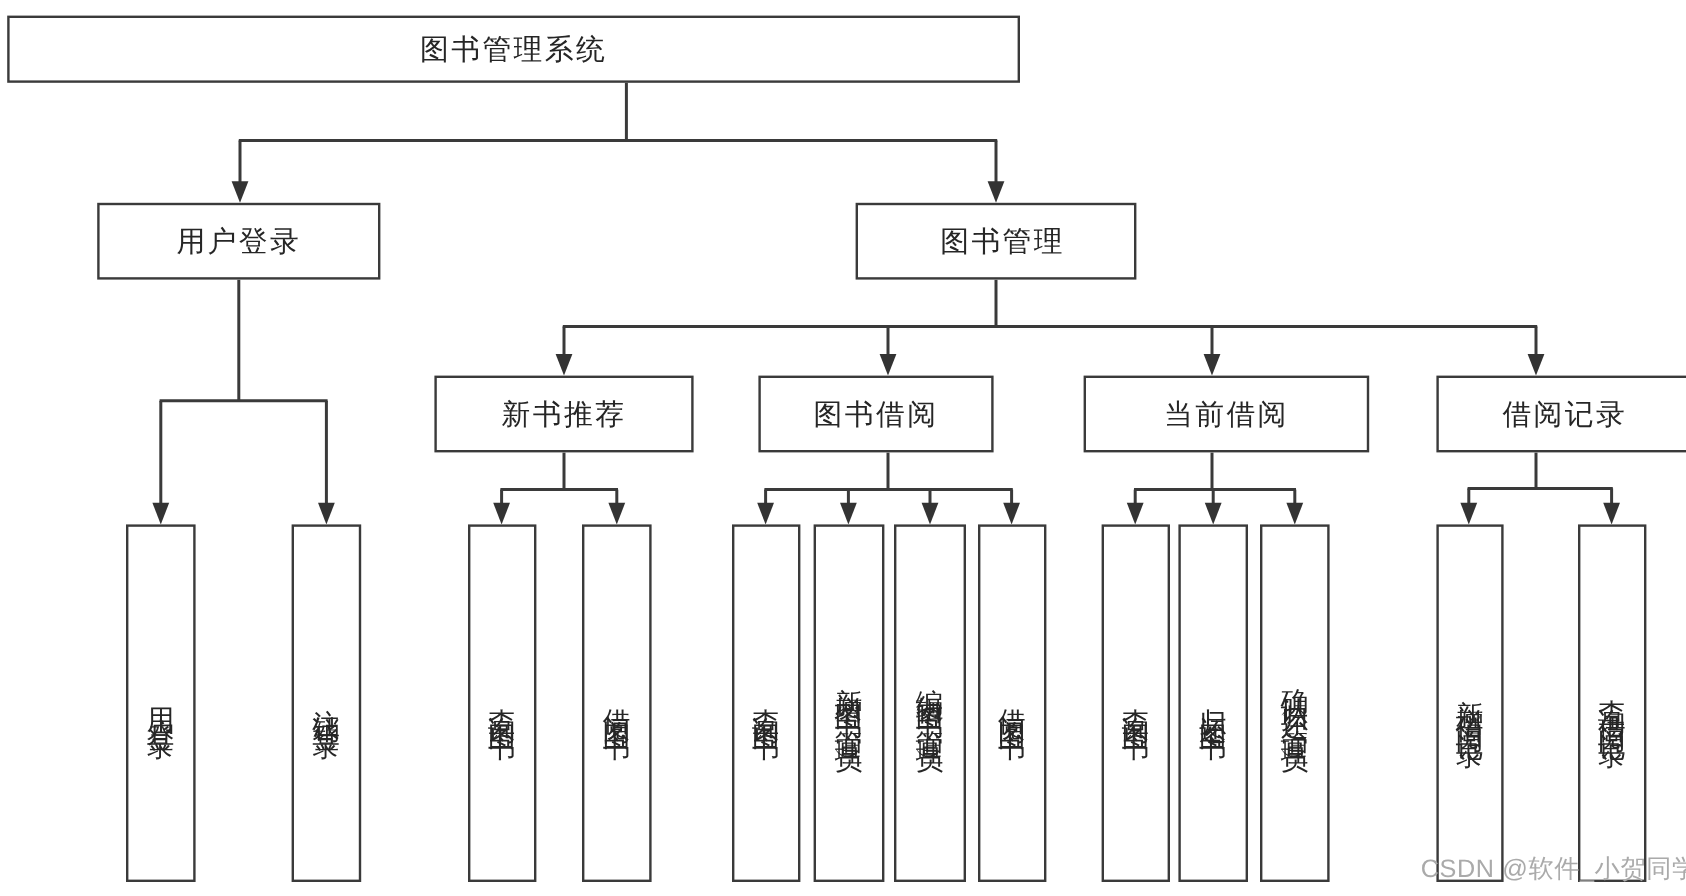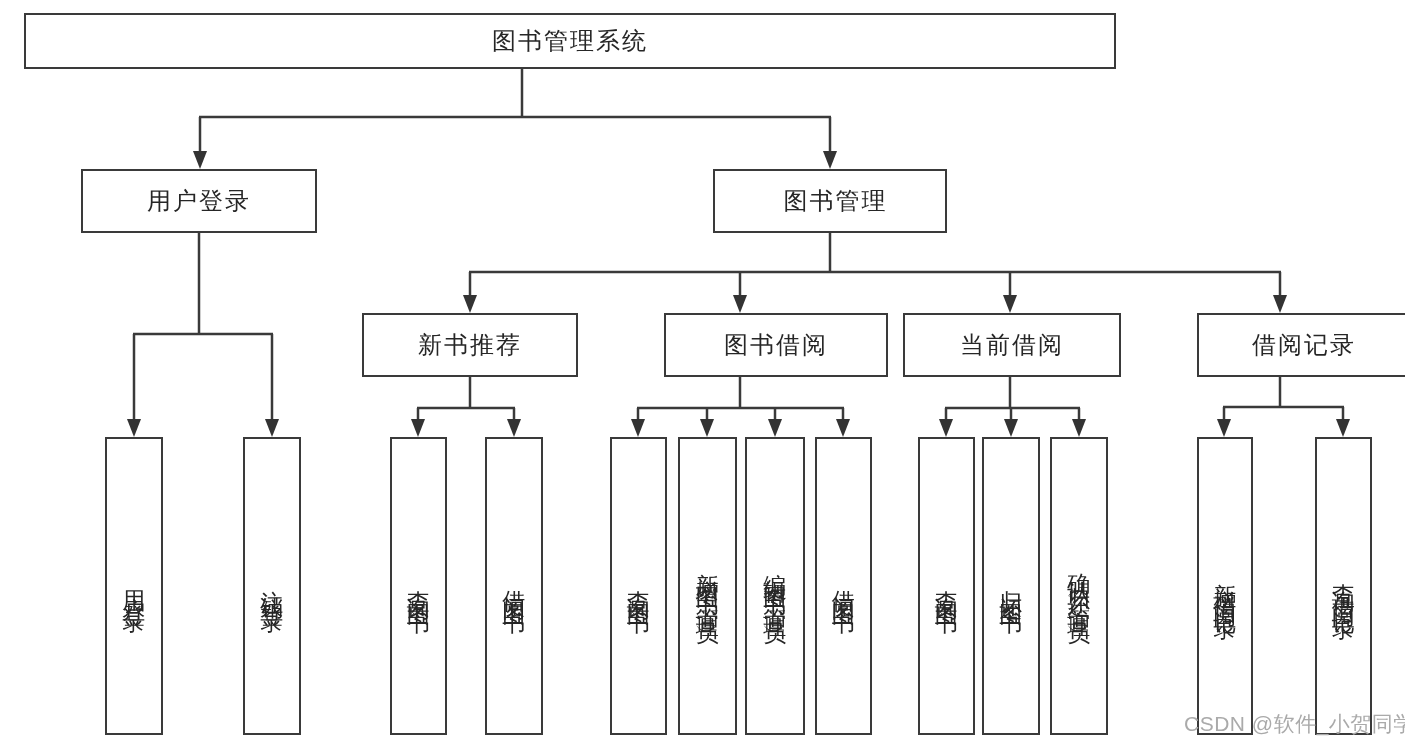--- a/index.html
+++ b/index.html
@@ -123,38 +123,38 @@
     <g>
       <line x1="1280" y1="377" x2="1280" y2="408"></line>
       <line x1="1223" y1="407" x2="1344" y2="407"></line>
       <line x1="1224" y1="407" x2="1224" y2="420"></line>
       <polygon points="1217,419 1231,419 1224,437"></polygon>
       <line x1="1343" y1="407" x2="1343" y2="420"></line>
       <polygon points="1336,419 1350,419 1343,437"></polygon>
     </g>
   </svg>
 
-  <div class="node hnode root" style="left:24px; top:13px; width:1092px; height:56px;">
+  <div class="node hnode root" style="left:6px; top:13px; width:844px; height:56px;">
     <span>图书管理系统</span>
   </div>
 
   <div class="node hnode" style="left:81px; top:169px; width:236px; height:64px;">
     <span>用户登录</span>
   </div>
   <div class="node hnode" style="left:713px; top:169px; width:234px; height:64px;padding-left:11px;">
     <span>图书管理</span>
   </div>
 
   <div class="node hnode" style="left:362px; top:313px; width:216px; height:64px;justify-content:center;">
     <span>新书推荐</span>
   </div>
-  <div class="node hnode" style="left:664px; top:313px; width:224px; height:64px;">
+  <div class="node hnode" style="left:632px; top:313px; width:196px; height:64px;">
     <span>图书借阅</span>
   </div>
-  <div class="node hnode" style="left:903px; top:313px; width:218px; height:64px;">
+  <div class="node hnode" style="left:903px; top:313px; width:238px; height:64px;">
     <span>当前借阅</span>
   </div>
   <div class="node hnode" style="left:1197px; top:313px; width:214px; height:64px;">
     <span>借阅记录</span>
   </div>
 
   <div class="node vnode" style="left:105px; top:437px; width:58px; height:298px;">
     <span>用户登录</span>
   </div>
   <div class="node vnode" style="left:243px; top:437px; width:58px; height:298px;">

